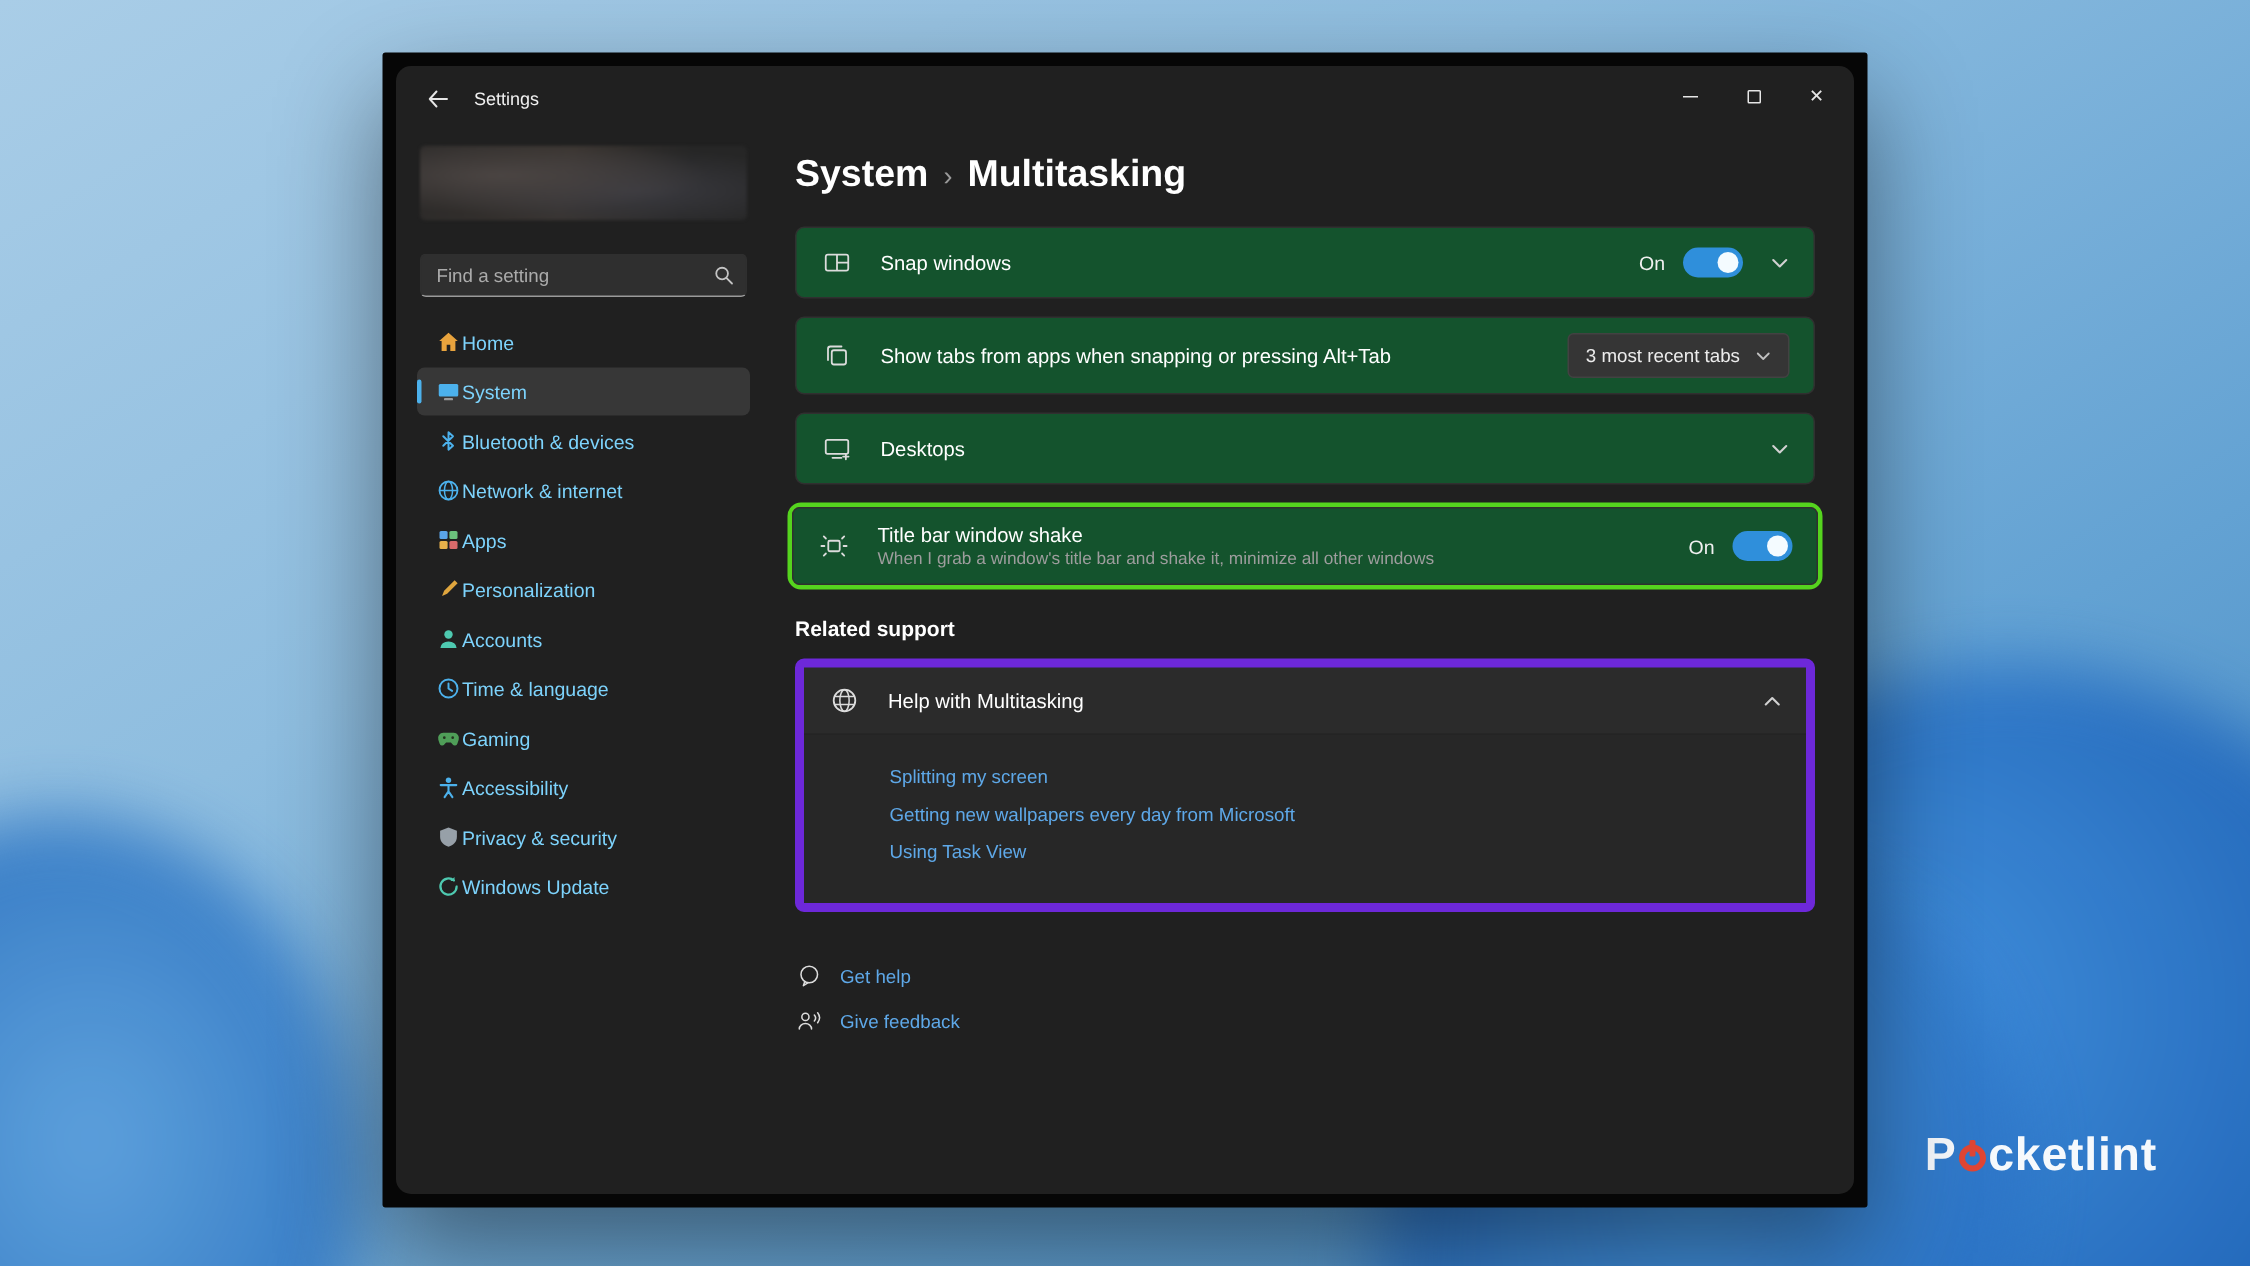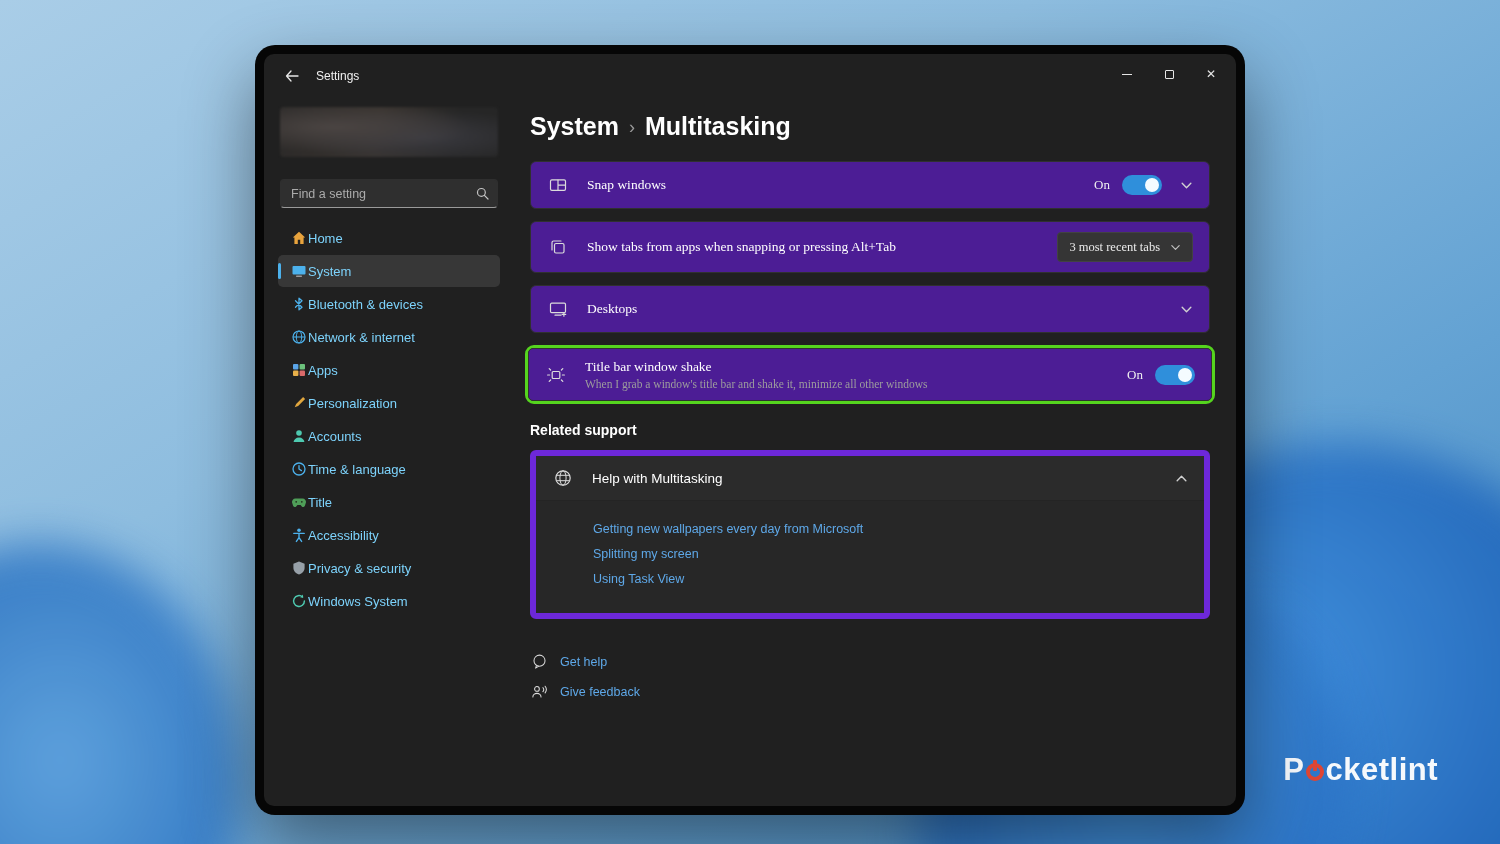--- a/index.html
+++ b/index.html
@@ -19,22 +19,22 @@
   
   .watermark { position:absolute; right:62px; bottom:56px; color:#fff; font-size:31px;
     font-weight:700; letter-spacing:.5px; display:flex; align-items:center; opacity:.96; }
   .power-o { display:inline-block; width:.58em; height:.58em; border:.13em solid #e8442e;
     border-radius:50%; margin:0 .05em; position:relative; top:.05em; }
   .power-o::after { content:""; position:absolute; left:50%; top:-.2em; transform:translateX(-50%);
     width:.13em; height:.34em; background:#e8442e; border-radius:1px; }
 
   
   .frame { position:absolute; left:255px; top:35px; width:990px; height:770px;
-    background:#060606; border-radius:20px; padding:9px;
-    box-shadow:0 30px 70px rgba(0,0,0,.45);margin-top:10px; }
+    background:#060606; border-radius:2px; padding:9px;
+    box-shadow:0 30px 70px rgba(0,0,0,.45); }
   .win { width:100%; height:100%; background:#202020; border-radius:10px; overflow:hidden;
     display:flex; flex-direction:column; color:#fff; }
 
   
   .titlebar { height:44px; flex:0 0 44px; display:flex; align-items:center; position:relative; }
   .back-btn { width:32px; height:28px; margin-left:12px; display:flex; align-items:center;
     justify-content:center; border-radius:4px; cursor:pointer; }
   .tb-title { font-size:12px; color:#f0f0f0; margin-left:8px; }
   .win-controls { position:absolute; right:4px; top:0; display:flex; height:40px; }
   .wc-btn { width:42px; height:40px; display:flex; align-items:center; justify-content:center; cursor:pointer; }
@@ -64,22 +64,22 @@
   .nav-item.selected::before { content:""; position:absolute; left:0; top:8px; width:3px; height:16px;
     border-radius:2px; background:#4cb1ec; }
   .nav-ic { width:18px; height:16px; display:flex; align-items:center; justify-content:center; flex:0 0 18px; }
 
   
   .main { flex:1; padding:8px 26px 0 16px; overflow:hidden; }
   .breadcrumb { font-size:25px; font-weight:600; margin:6px 0 20px 0; display:flex; align-items:center; gap:10px; }
   .crumb-parent { cursor:pointer; }
   .crumb-sep { color:#9a9a9a; font-size:18px; font-weight:400; position:relative; top:1px; }
 
-  .card { background:#4c1d95; border:1px solid #303030; border-radius:6px;
-    display:flex; align-items:center; padding:10px 16px; margin-bottom:12px; min-height:48px;font-family:Liberation Serif, serif; }
+  .card { background:#14532d; border:1px solid #303030; border-radius:6px;
+    display:flex; align-items:center; padding:10px 16px; margin-bottom:12px; min-height:48px; }
   .cicon { width:22px; flex:0 0 22px; margin-right:18px; display:flex; align-items:center; justify-content:center; }
   .ctext { flex:1; min-width:0; }
   .ctitle { font-size:13.5px; color:#ffffff; }
   .cdesc { font-size:11.5px; color:#9d9d9d; margin-top:3px; }
   .cright { display:flex; align-items:center; }
   .on-label { font-size:13px; color:#f0f0f0; margin-right:12px; }
   .toggle { width:40px; height:20px; border-radius:10px; background:#2f8fdb; position:relative;
     cursor:pointer; flex:0 0 40px; }
   .toggle .knob { position:absolute; right:3px; top:3px; width:14px; height:14px; border-radius:50%;
     background:#f4fbff; }
@@ -244,21 +244,21 @@
           </div>
 
           <div class="nav-item">
             <span class="nav-ic">
               <svg width="16" height="16" viewBox="0 0 16 16">
                   <path d="M4.5 4.5 h7 a3.5 3.5 0 0 1 3.3 4.6 l-.9 2.7 a1.8 1.8 0 0 1-3.1.6 L9.6 11 H6.4 l-1.2 1.4 a1.8 1.8 0 0 1-3.1-.6 l-.9-2.7 A3.5 3.5 0 0 1 4.5 4.5 Z" fill="#4f9e58"></path>
                   <circle cx="5.2" cy="7.8" r="0.9" fill="#24331f"></circle>
                   <circle cx="10.8" cy="7.8" r="0.9" fill="#24331f"></circle>
                 </svg>
             </span>
-            <span>Title</span>
+            <span>Gaming</span>
           </div>
 
           <div class="nav-item">
             <span class="nav-ic">
               <svg width="16" height="16" viewBox="0 0 16 16">
                   <circle cx="8" cy="3.2" r="1.8" fill="#4cb1ec"></circle>
                   <path d="M2.8 6.4 H13.2 M8 6.4 V10.6 M8 10.6 L5.4 14.4 M8 10.6 L10.6 14.4" stroke="#4cb1ec" stroke-width="1.4" fill="none" stroke-linecap="round" stroke-linejoin="round"></path>
                 </svg>
             </span>
             <span>Accessibility</span>
@@ -273,21 +273,21 @@
             <span>Privacy &amp; security</span>
           </div>
 
           <div class="nav-item">
             <span class="nav-ic">
               <svg width="16" height="16" viewBox="0 0 16 16">
                   <path d="M13.4 8 A5.4 5.4 0 1 1 11.6 4" stroke="#4ec9b0" stroke-width="1.5" fill="none" stroke-linecap="round"></path>
                   <path d="M12 1.6 L12 4.4 L9.2 4.4 Z" fill="#4ec9b0"></path>
                 </svg>
             </span>
-            <span>Windows System</span>
+            <span>Windows Update</span>
           </div>
 
         </div>
       </div>
 
       <div class="main">
 
         <div class="breadcrumb">
           <span class="crumb-parent">System</span>
           <span class="crumb-sep">›</span>
@@ -396,22 +396,22 @@
             </div>
             <div class="cright">
               <span class="chev up">
                 <svg width="13" height="13" viewBox="0 0 12 12">
                     <path d="M2 4 L6 8 L10 4" stroke="#d0d0d0" stroke-width="1.3" fill="none" stroke-linecap="round" stroke-linejoin="round"></path>
                   </svg>
               </span>
             </div>
           </div>
           <div class="help-body">
+            <a class="help-link">Splitting my screen</a>
             <a class="help-link">Getting new wallpapers every day from Microsoft</a>
-            <a class="help-link">Splitting my screen</a>
             <a class="help-link">Using Task View</a>
           </div>
         </div>
 
         <div class="footer-links">
           <div class="flink-row">
             <span class="fic">
               <svg width="17" height="17" viewBox="0 0 20 20">
                   <circle cx="10" cy="9" r="6.5" stroke="#dcdcdc" stroke-width="1.2" fill="none"></circle>
                   <path d="M6.5 14.6 L5.4 17.8 L9.2 15.4" stroke="#dcdcdc" stroke-width="1.2" fill="none" stroke-linejoin="round"></path>

